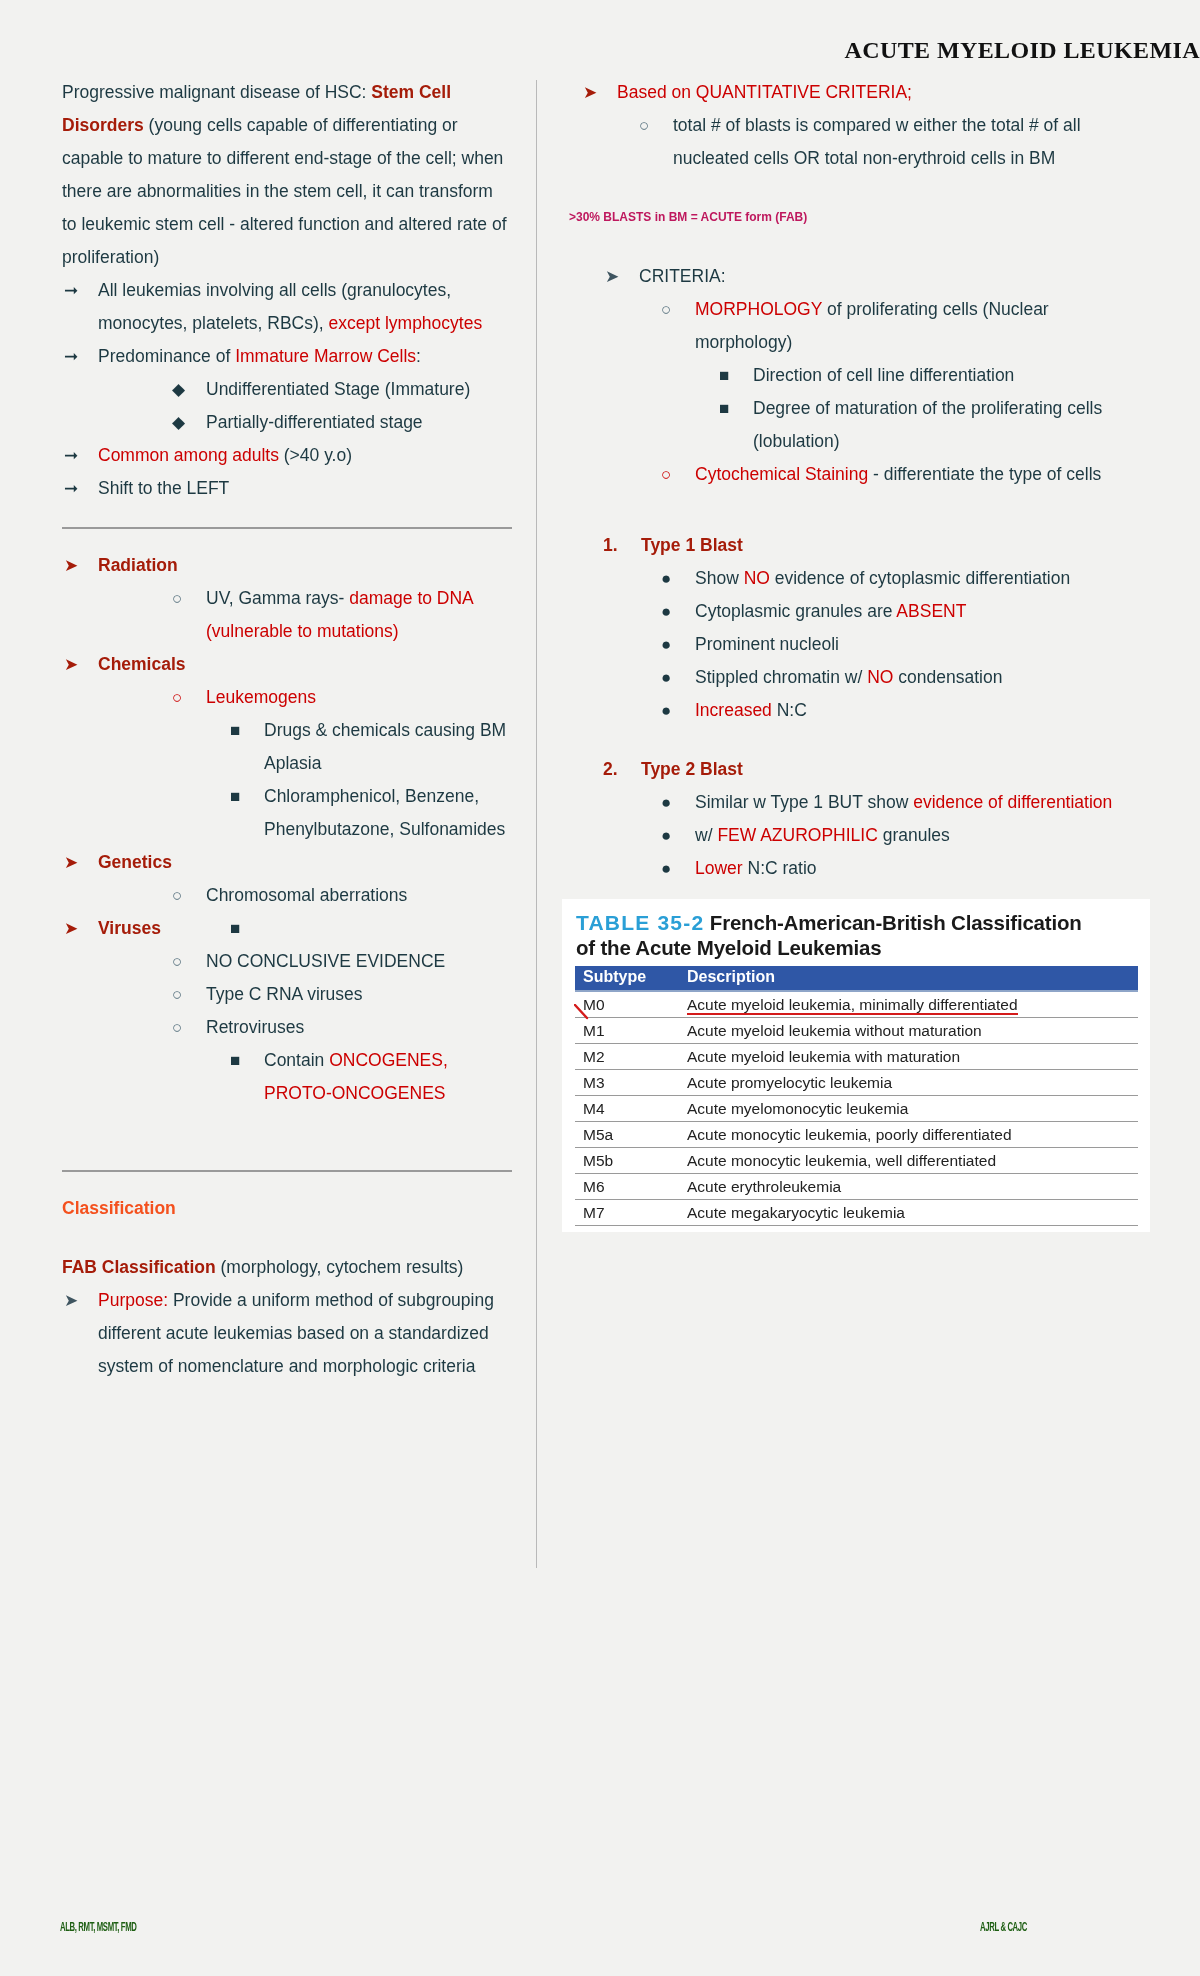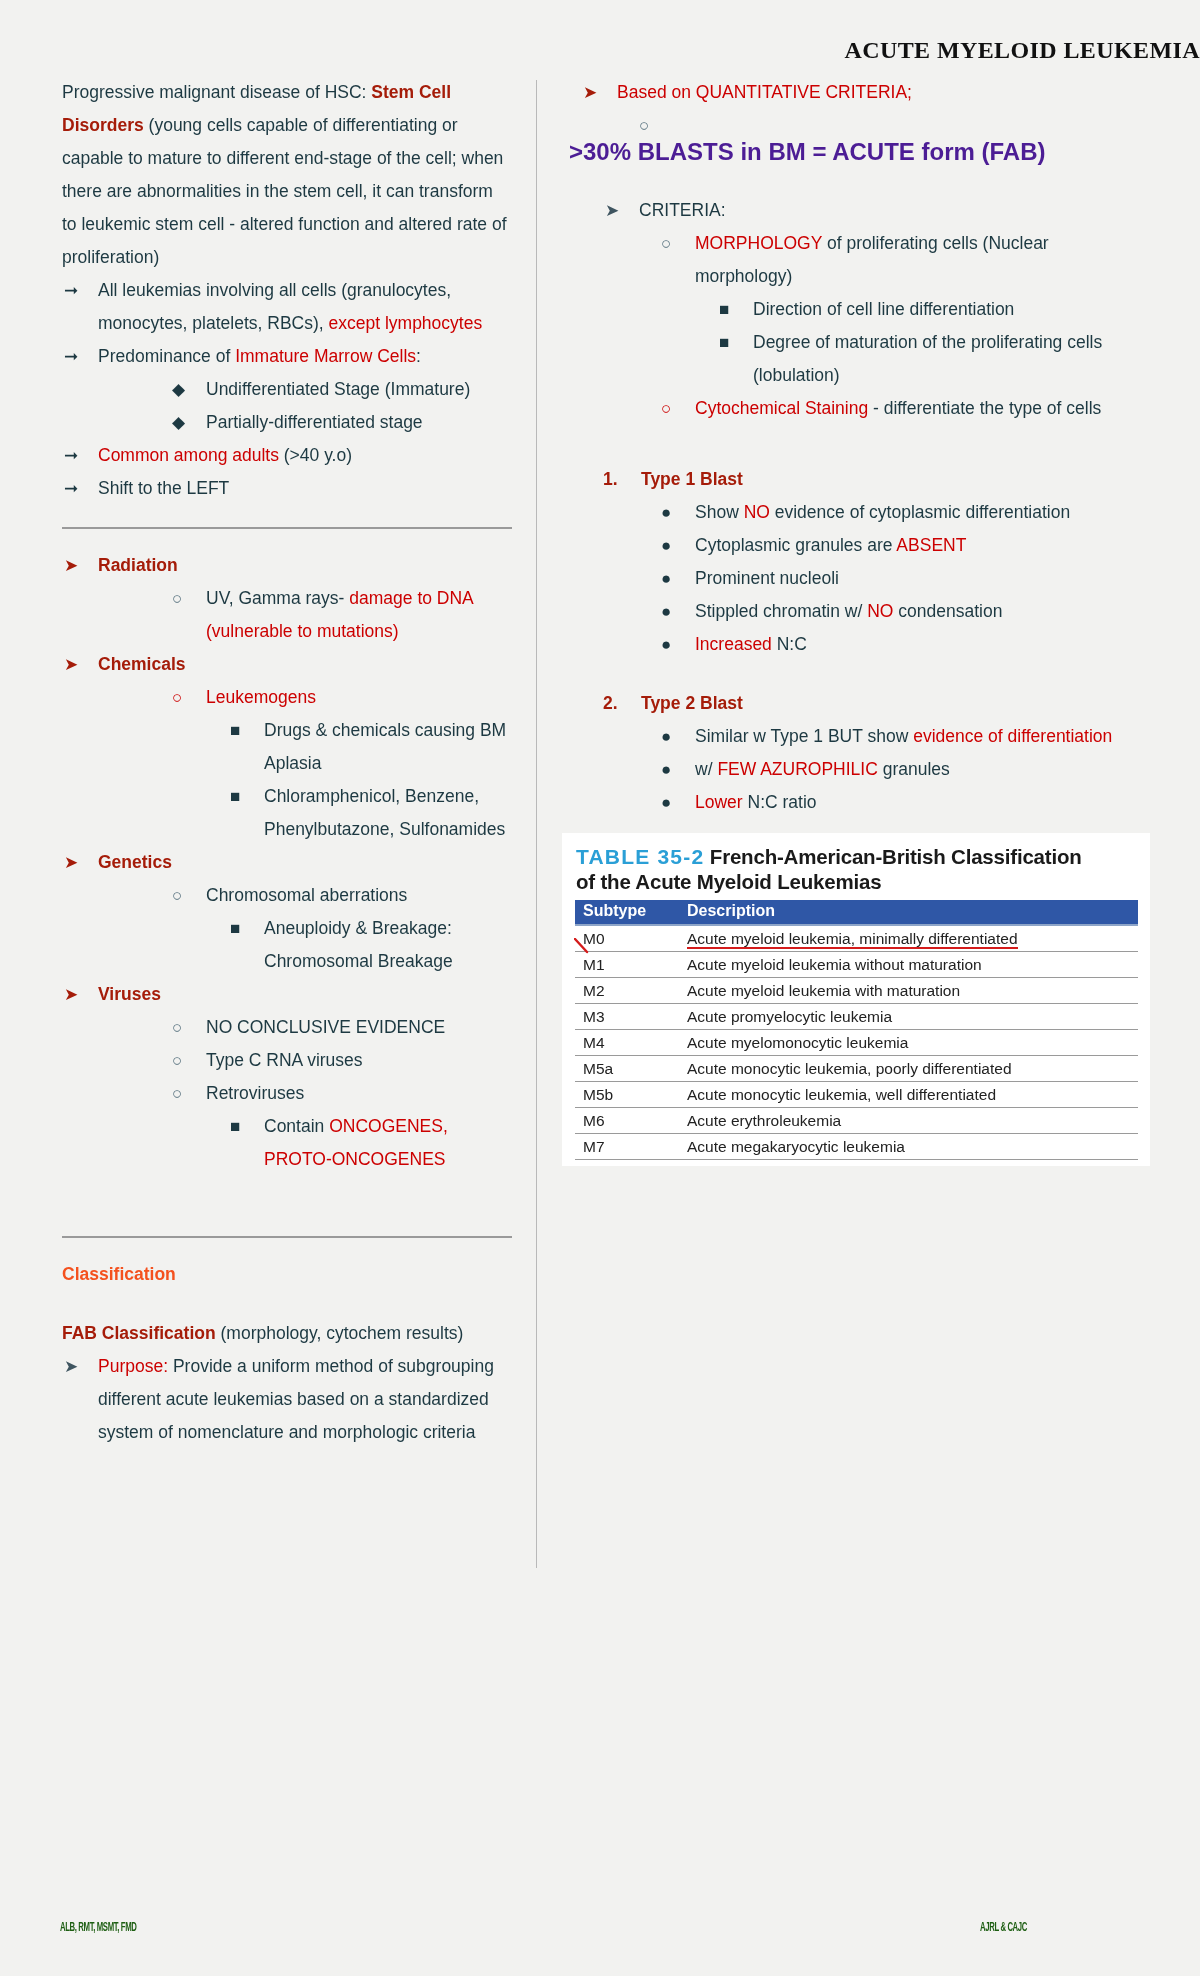--- a/index.html
+++ b/index.html
@@ -106,23 +106,23 @@
   .spacer-md { height: 26px; }
   .spacer-lg { height: 38px; }
 
   .heading-orange {
     font-size: 17.5px;
     font-weight: bold;
     color: #f4511e;
     line-height: 33px;
   }
   .blast-banner {
-    font-size: 24px;
+    font-size: 12px;
     font-weight: bold;
-    color: #4c1d95;
+    color: #be185d;
     line-height: 33px;
     margin-left: 8px;
   }
 
   
   .tbl-wrap {
     background: #ffffff;
     margin-top: 14px;
     margin-left: 1px;
     width: 588px;
@@ -289,21 +289,20 @@
     </ul>
     <ul class="lvl ind2" style="margin-left:108px">
       <li>
         <span class="bl bl-circ">○</span>
         <span>Chromosomal aberrations</span>
       </li>
     </ul>
     <ul class="lvl ind3" style="margin-left:166px">
       <li>
         <span class="bl bl-sq">■</span>
-        <span>Aneuploidy &amp; Breakage: Chromosomal Breakage</span>
       </li>
     </ul>
 
     <ul class="lvl ind1">
       <li>
         <span class="bl bl-gt">➤</span>
         <span class="dred">Viruses</span>
       </li>
     </ul>
     <ul class="lvl ind2" style="margin-left:108px">
@@ -352,20 +351,21 @@
 
     <ul class="lvl" style="margin-left:20px">
       <li>
         <span class="bl bl-gt">➤</span>
         <span class="red">Based on QUANTITATIVE CRITERIA;</span>
       </li>
     </ul>
     <ul class="lvl" style="margin-left:76px">
       <li>
         <span class="bl bl-circ">○</span>
+        <span>total # of blasts is compared w either the total # of all nucleated cells OR total non-erythroid cells in BM</span>
       </li>
     </ul>
 
     <div class="spacer-md"></div>
     <div class="blast-banner">&gt;30% BLASTS in BM = ACUTE form (FAB)</div>
     <div class="spacer-md"></div>
 
     <ul class="lvl" style="margin-left:42px">
       <li>
         <span class="bl bl-gt-dk">➤</span>

